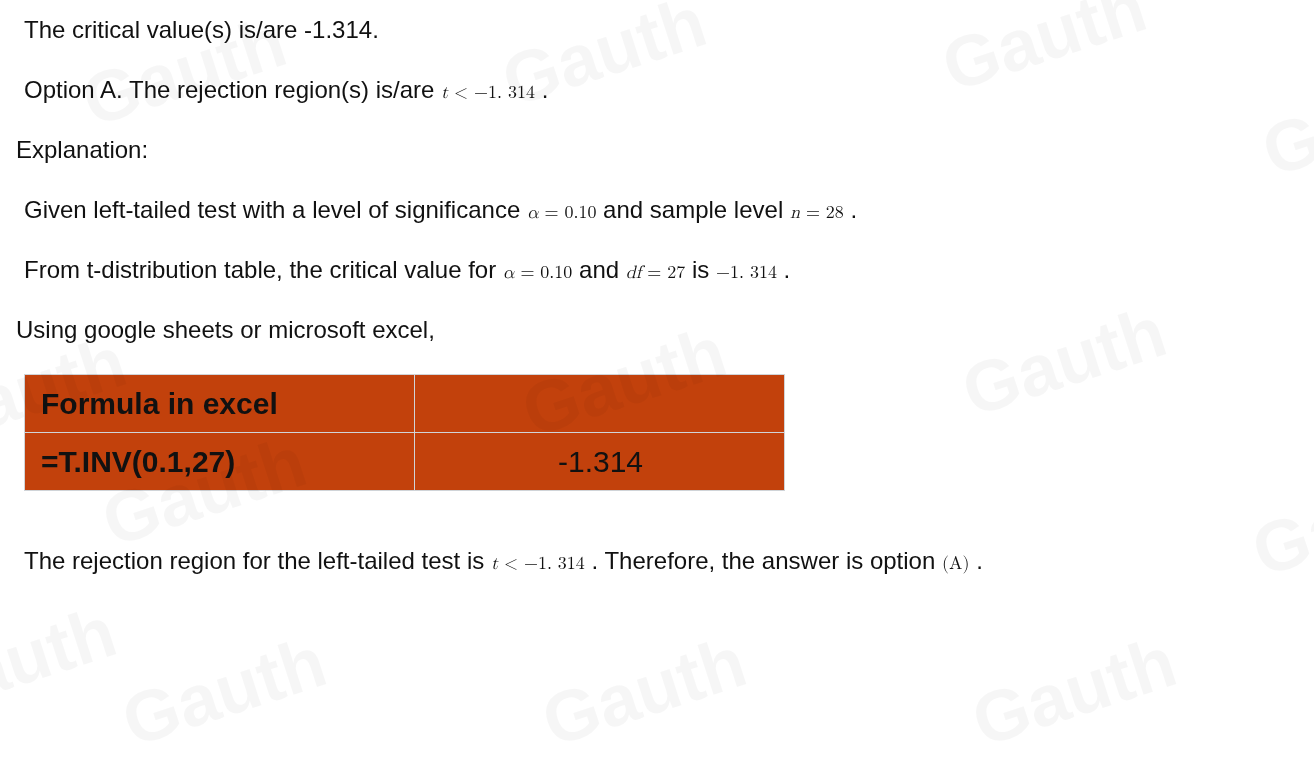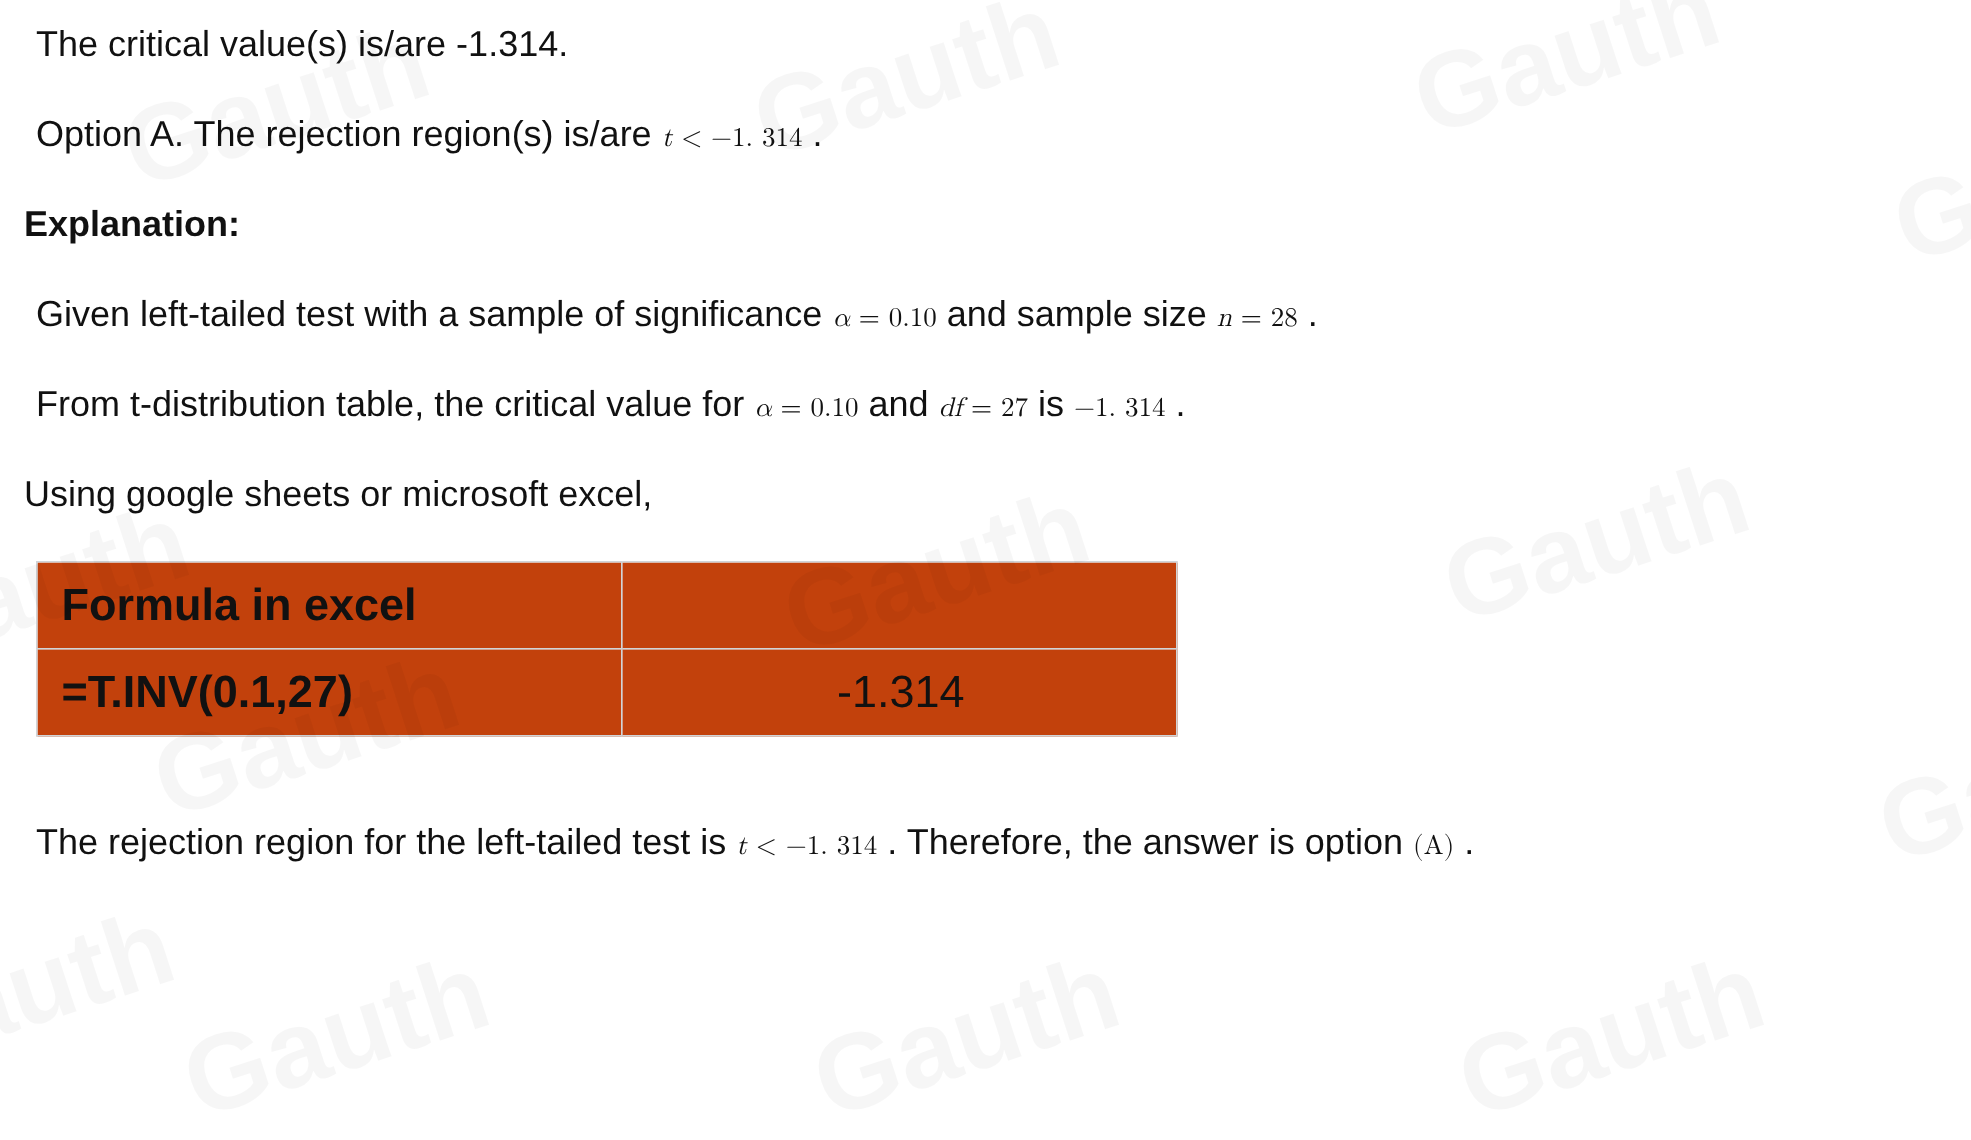--- a/index.html
+++ b/index.html
@@ -11,21 +11,21 @@
     height:760px;
     background:#fff;
     font-family:"Segoe UI", Arial, Helvetica, sans-serif;
     color:#111;
     position:relative;
     overflow:hidden;
   }
 
   .page      { padding:12px 22px 0 22px; font-size:24px; line-height:1.5; }
   .line      { margin:0 0 24px 0; }
-  .bold      { font-weight:700; }
+  .bold      { font-weight:400; }
   .math      { font-family:"Cambria Math","Latin Modern Math","STIX Two Math",serif; font-size:18px; }
   .mvar      { font-style:italic; }
 
   
   .indent1 { margin-left:2px; }
   .indent0 { margin-left:-6px; }
 
   
   .sheet {
     display:inline-block;
@@ -82,21 +82,21 @@
     <span>The critical value(s) is/are </span><span>-1.314</span><span>.</span>
   </p>
 
   <p class="line indent1">
     <span>Option A. The rejection region(s) is/are  </span><span class="math"><span class="mvar">t</span><span> &lt; </span><span>−1. 314</span></span><span> .</span>
   </p>
 
   <p class="line bold indent0">Explanation:</p>
 
   <p class="line indent1">
-    <span>Given left-tailed test with a sample of significance  </span><span class="math"><span class="mvar">α</span><span> = 0.10</span></span><span>  and sample size  </span><span class="math"><span class="mvar">n</span><span> = 28</span></span><span> .</span>
+    <span>Given left-tailed test with a level of significance  </span><span class="math"><span class="mvar">α</span><span> = 0.10</span></span><span>  and sample level  </span><span class="math"><span class="mvar">n</span><span> = 28</span></span><span> .</span>
   </p>
 
 
   <p class="line indent1">
     <span>From t-distribution table, the critical value for  </span><span class="math"><span class="mvar">α</span><span> = 0.10</span></span><span>  and  </span><span class="math"><span class="mvar">df</span><span> = 27</span></span><span>  is  </span><span class="math">−1. 314</span><span> .</span>
   </p>
 
   <p class="line indent0">Using google sheets or microsoft excel,</p>
 
   <table class="sheet">

